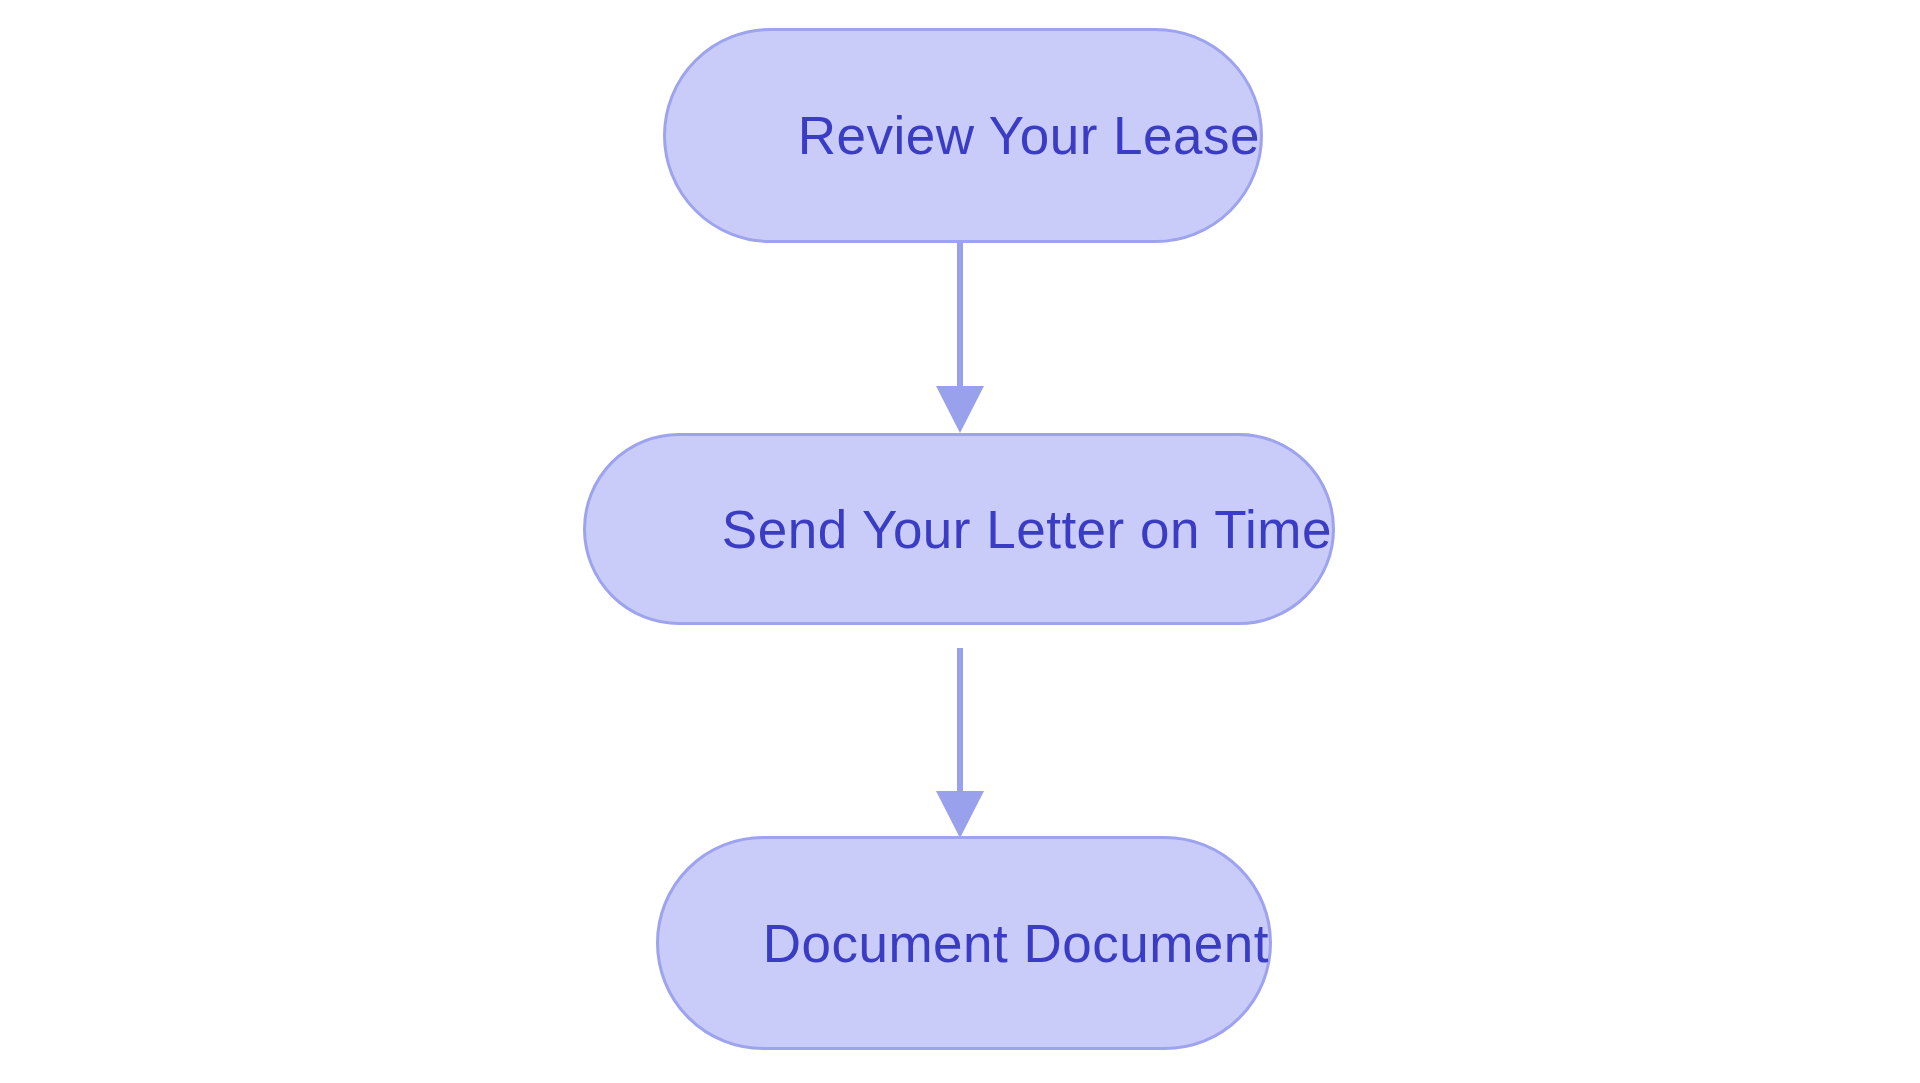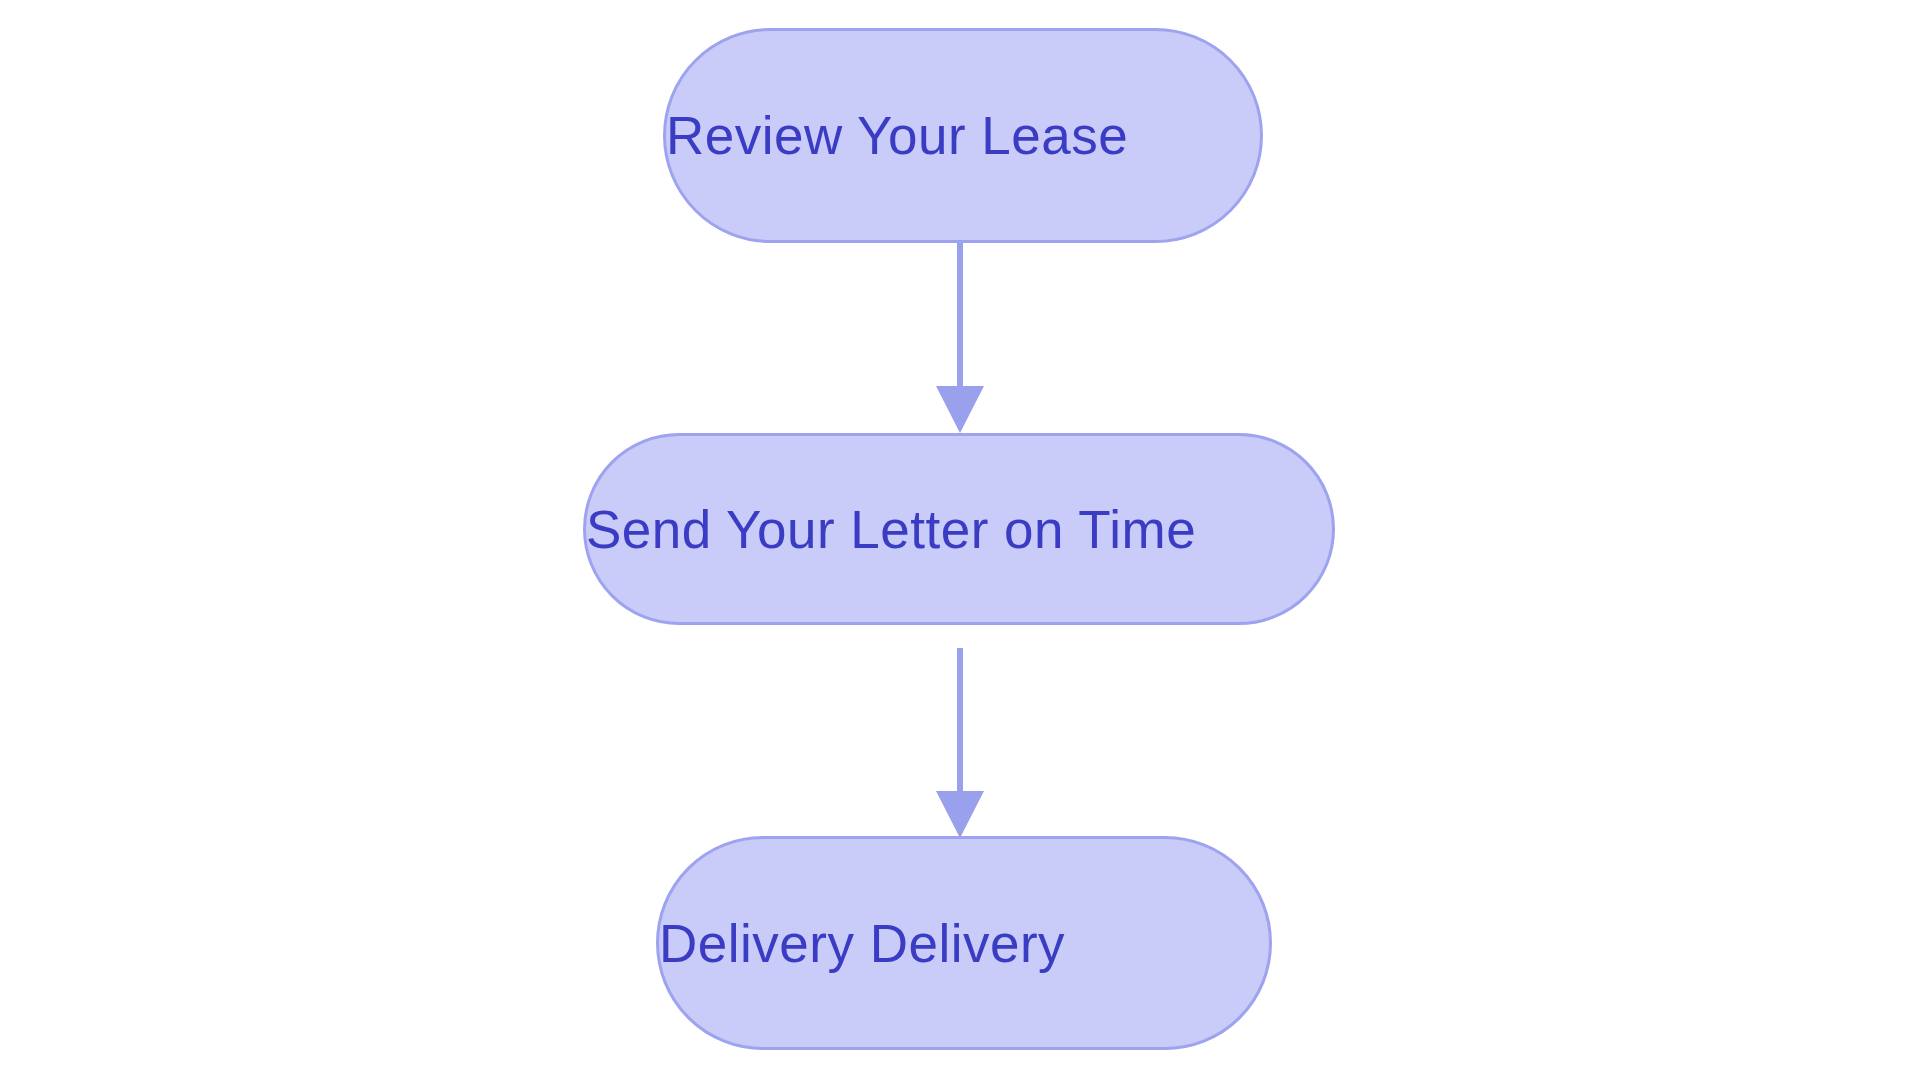--- a/index.html
+++ b/index.html
@@ -19,21 +19,21 @@
     overflow: hidden;
     font-family: "Liberation Sans", sans-serif;
   }
   .node {
     position: absolute;
     background: var(--node-fill);
     border: 3px solid var(--node-border);
     border-radius: 108px; 
     display: flex;
     align-items: center;
-    justify-content: flex-start;
+    justify-content: flex-end;
   }
   .node-label {
     color: var(--node-text);
     font-size: 53px;
     font-weight: 400;
     letter-spacing: 0.5px;
     white-space: nowrap;
   }
   .node--1 { left: 663px; top: 28px;  width: 600px; height: 215px; }
   .node--2 { left: 583px; top: 433px; width: 752px; height: 192px; }
@@ -75,16 +75,16 @@
   <div class="node node--2">
     <span class="node-label">Send Your Letter on Time</span>
   </div>
 
   <div class="arrow arrow--2">
     <span class="arrow-line"></span>
     <span class="arrow-head"></span>
   </div>
 
   <div class="node node--3">
-    <span class="node-label">Delivery Delivery</span>
+    <span class="node-label">Document Document</span>
   </div>
 
 </div>
 
 </body></html>

